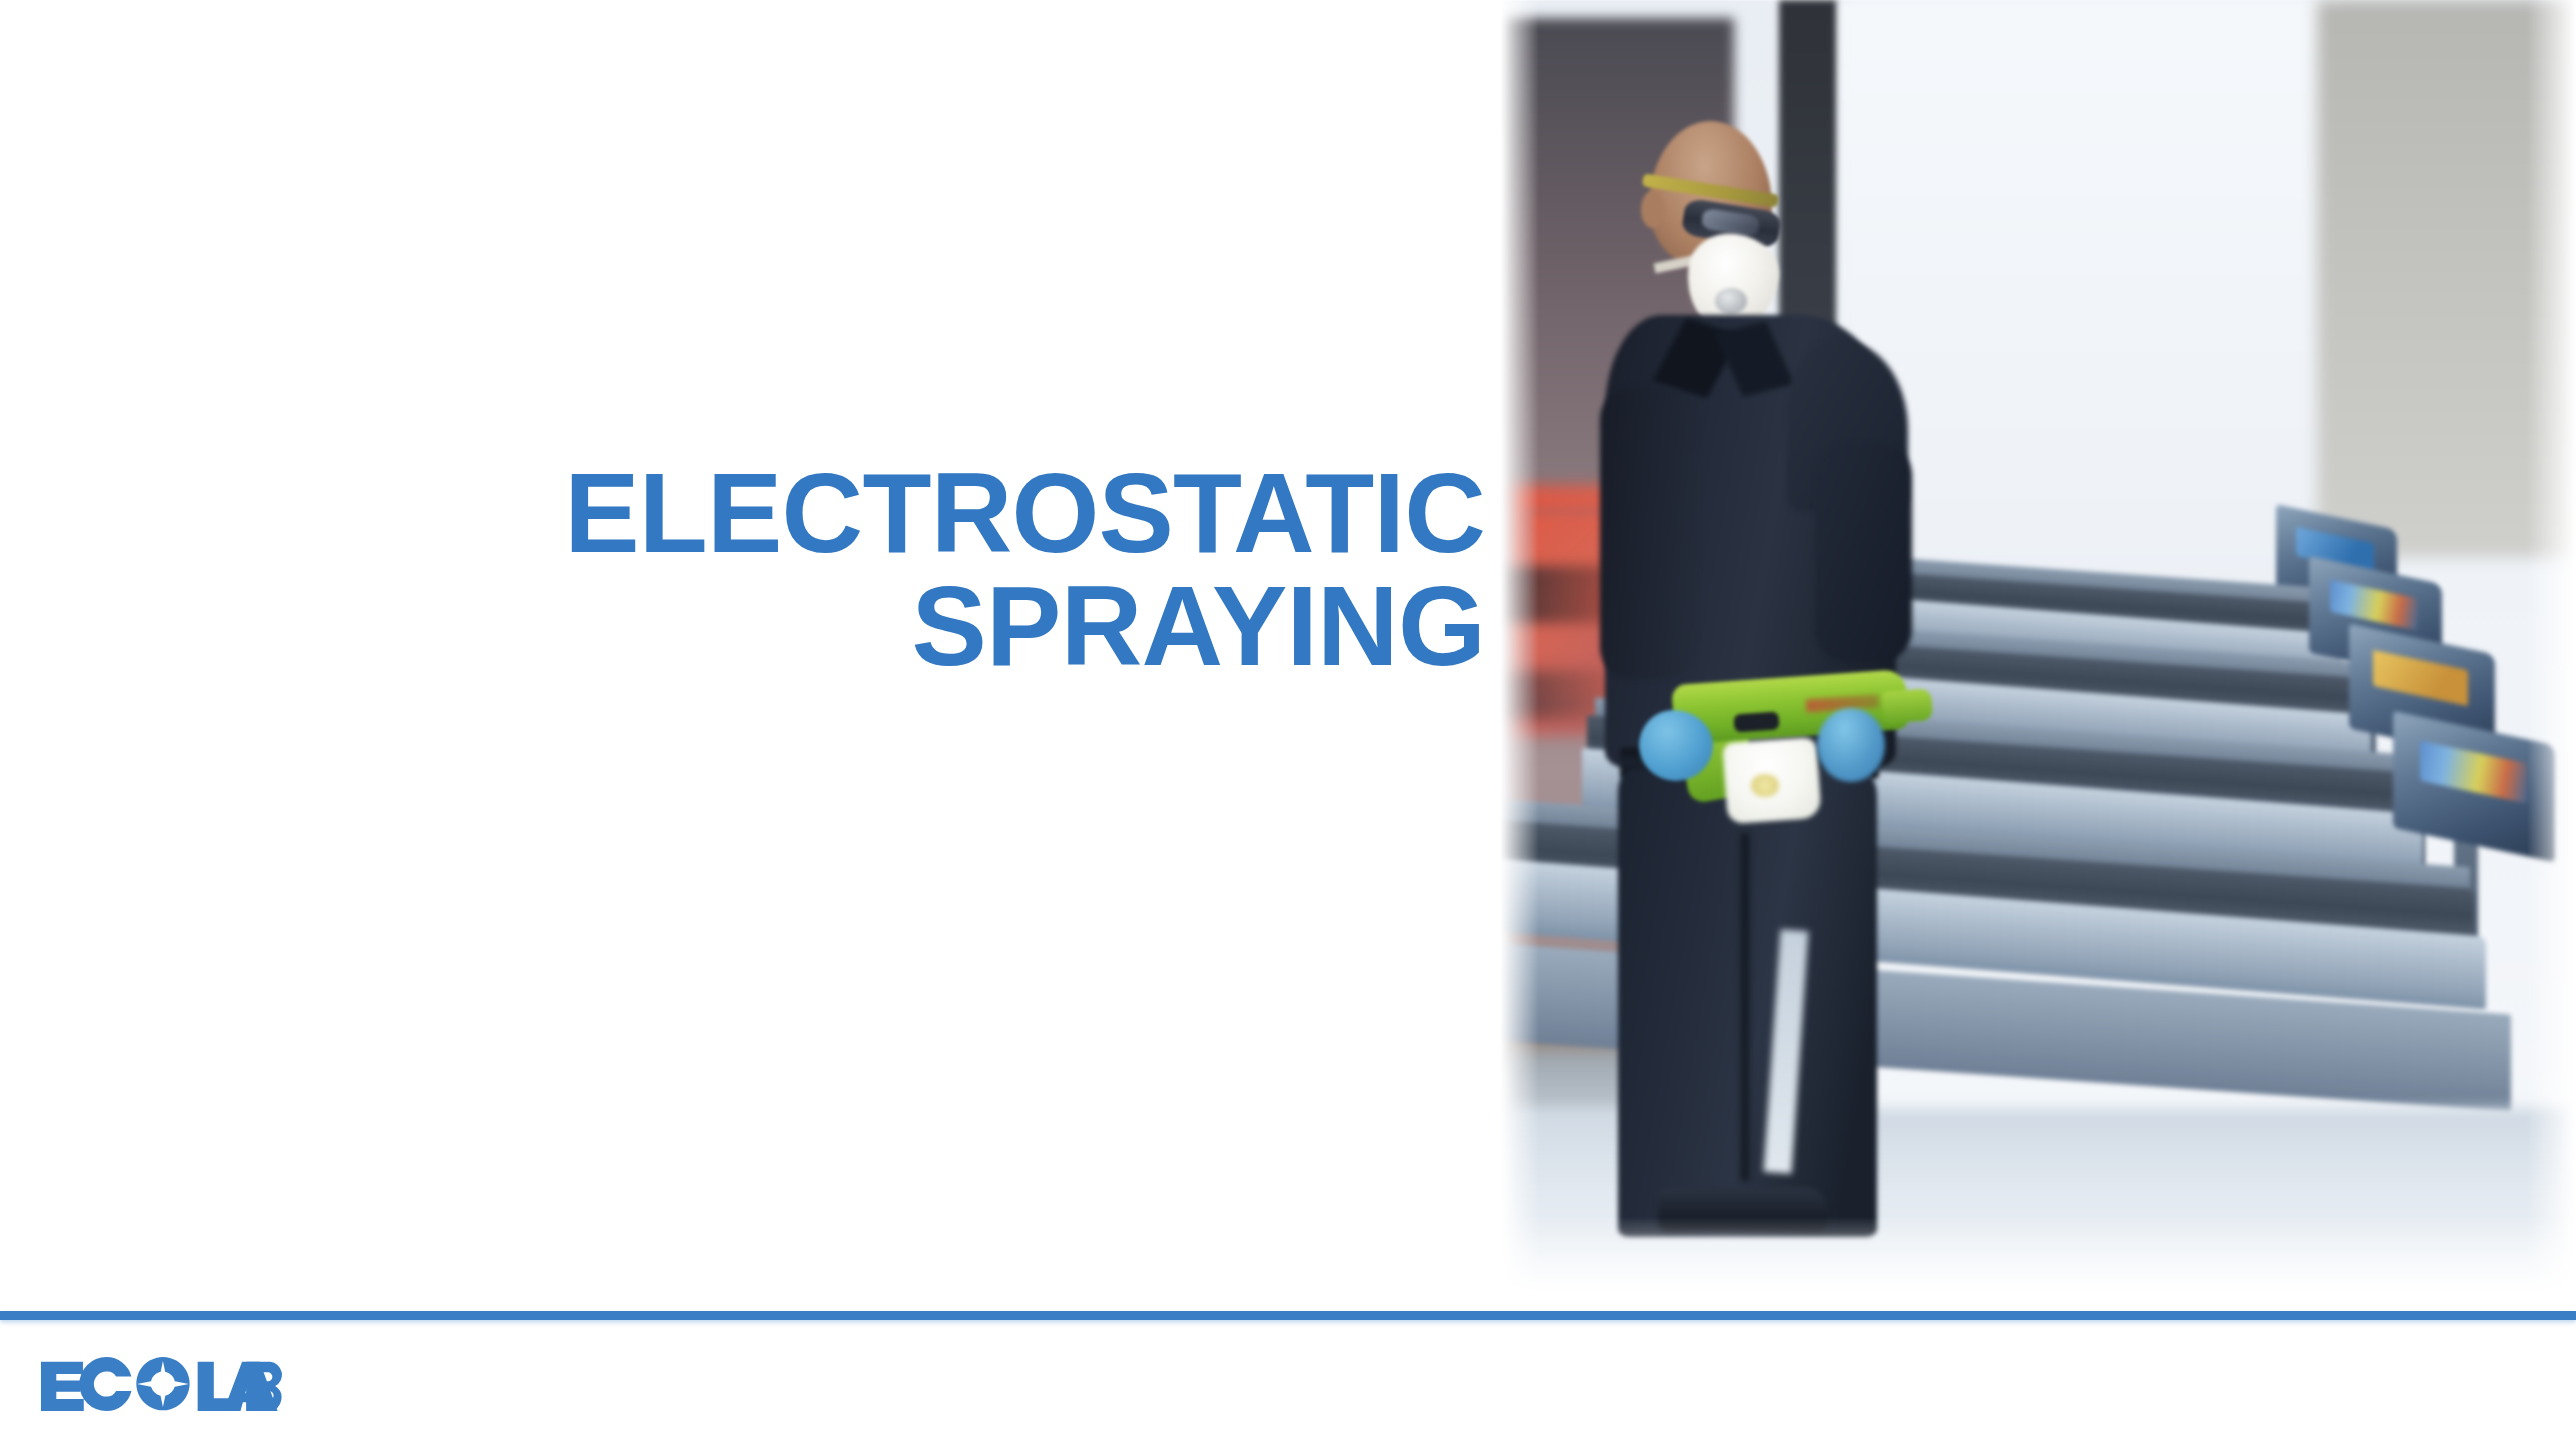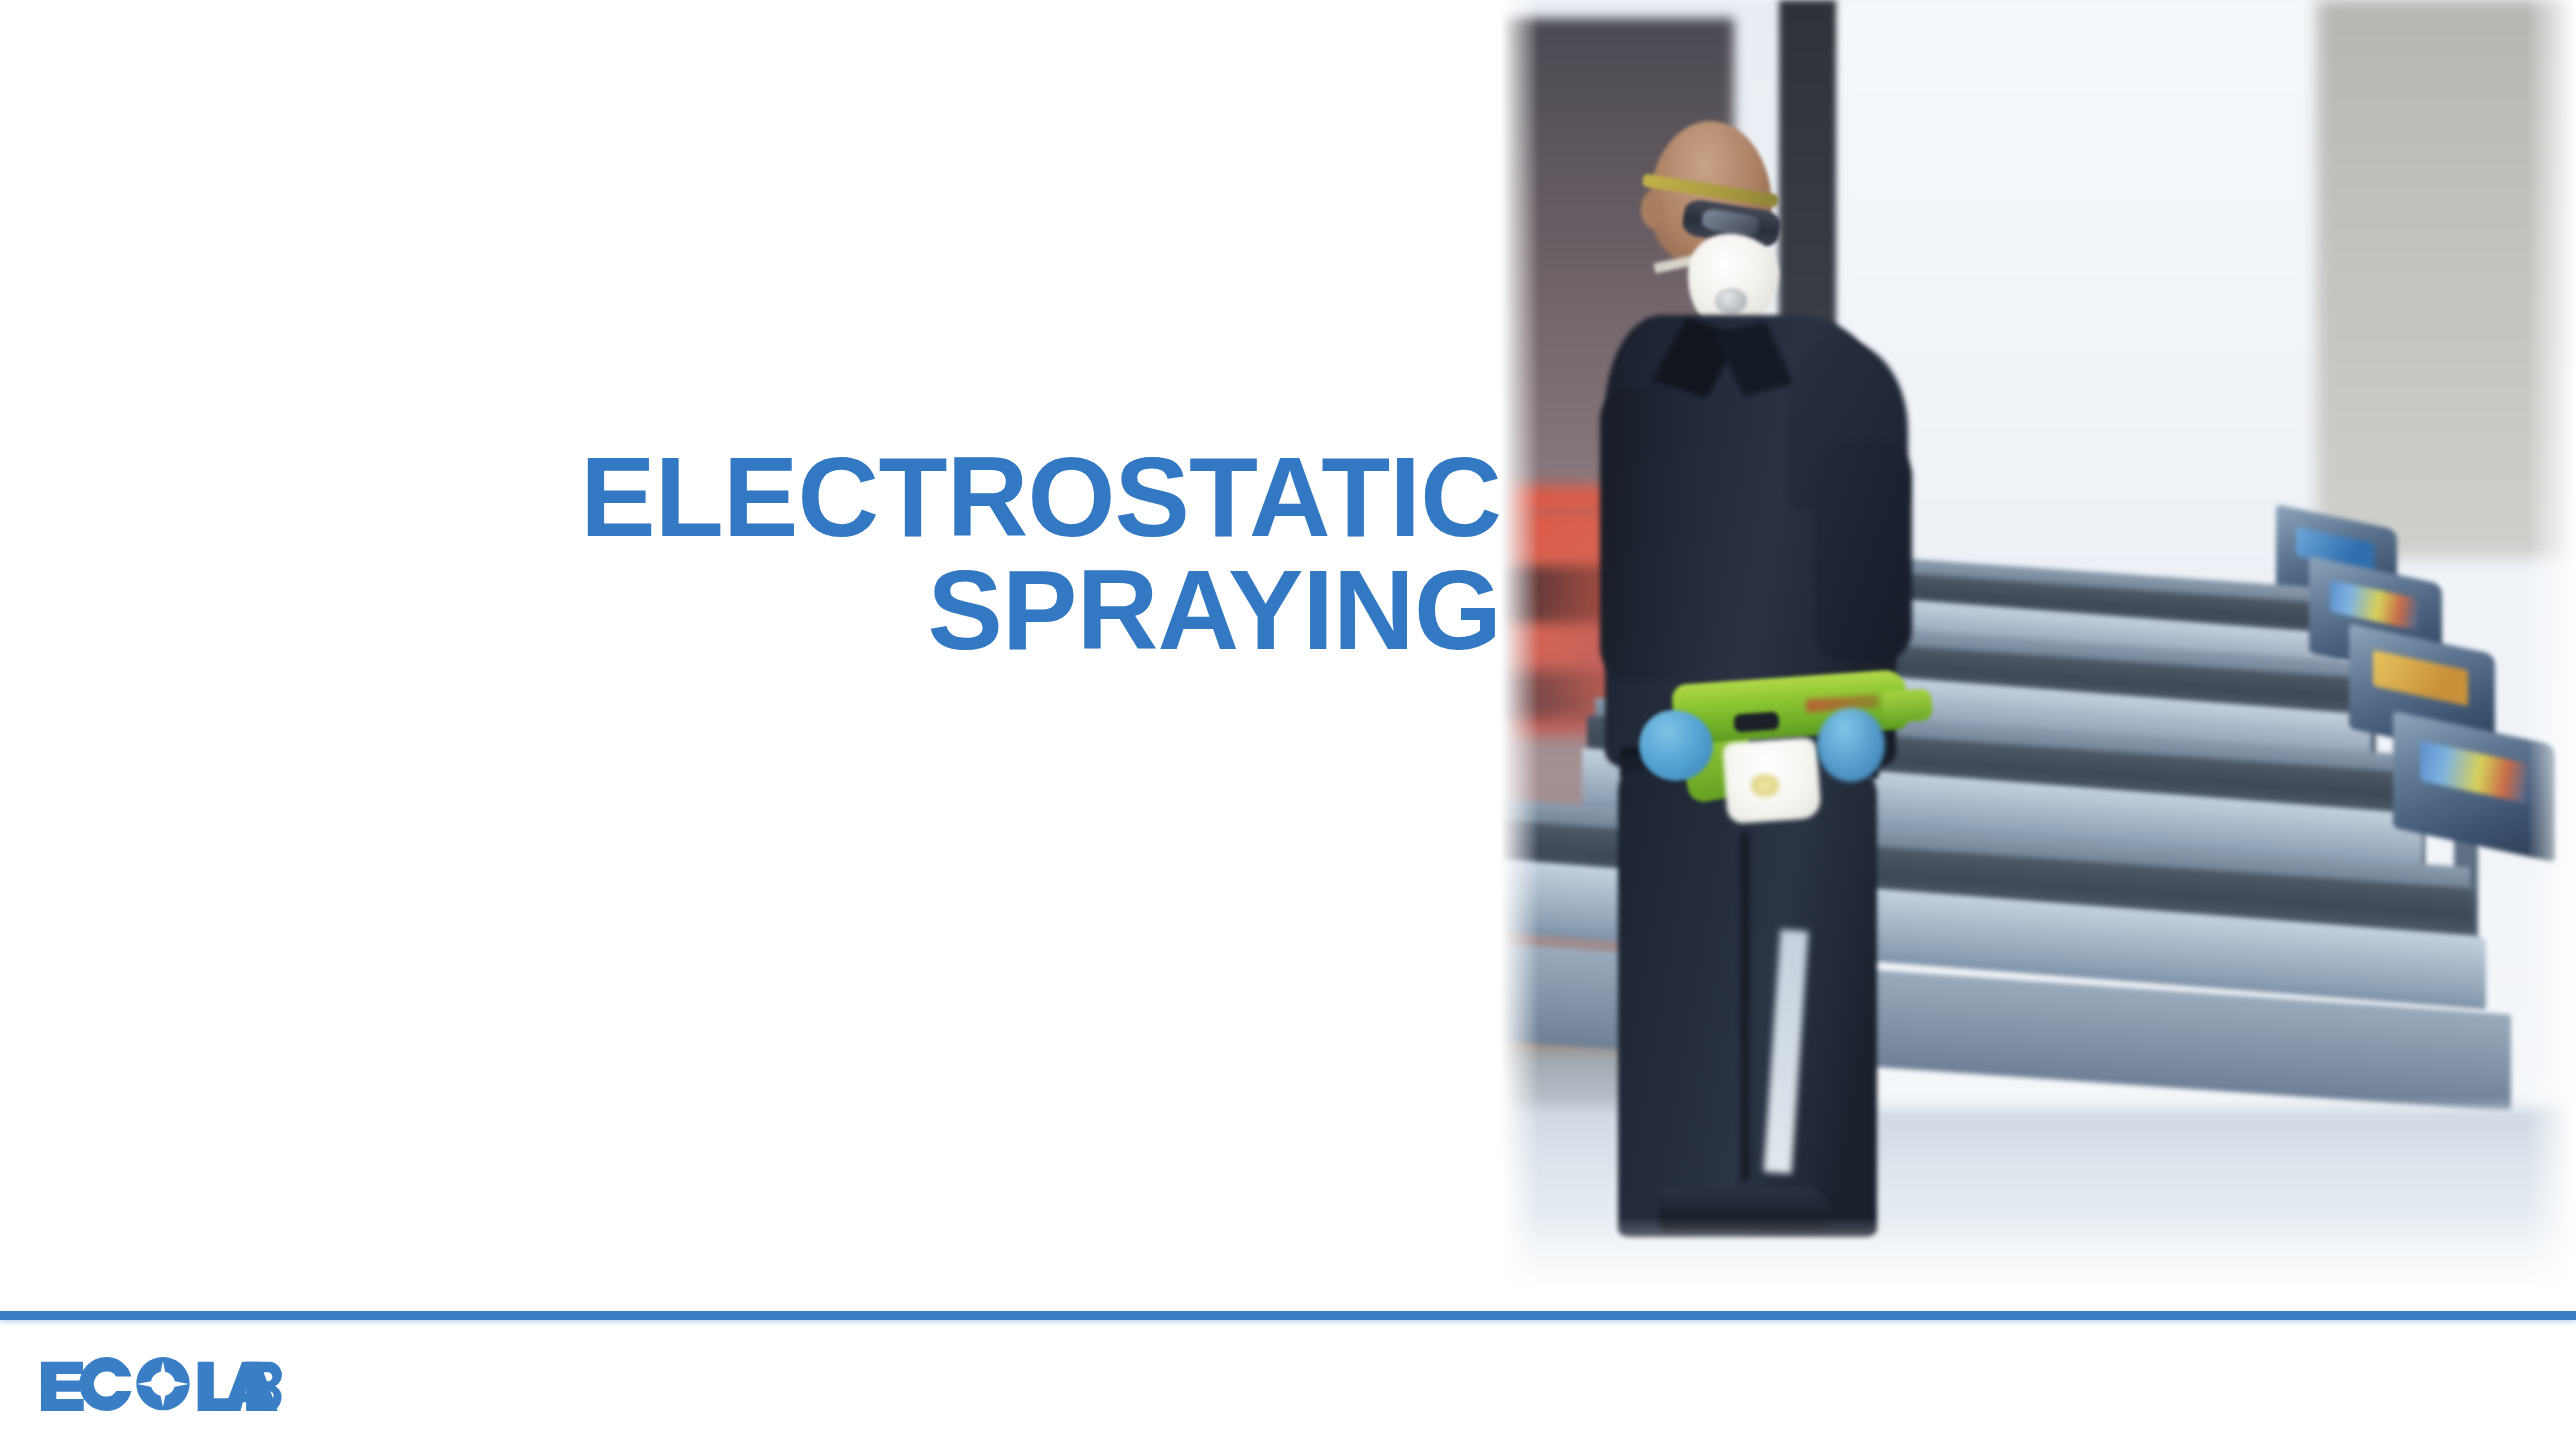--- a/index.html
+++ b/index.html
@@ -329,21 +329,21 @@
 
   
   .textblock {
     position: absolute;
     left: 243px;
     top: 441px;
     width: 1258px;
     text-align: right;
   }
   .title {
-    margin: 0;
+    margin: 16px;
     color: #3278c2;
     font-family: "Liberation Sans", sans-serif;
     font-weight: bold;
     font-size: 113px;
     line-height: 1.0;
     letter-spacing: -0.8px;
   }
   .subtitle {
     margin: 0;
     padding-top: 49px;

